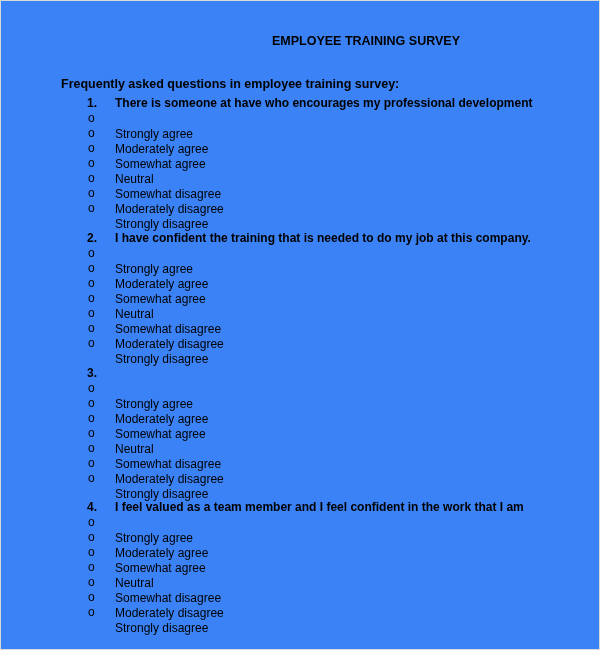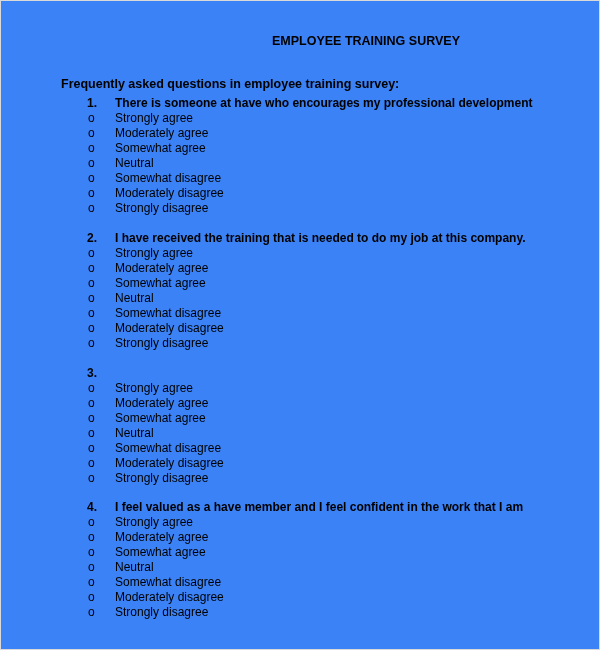--- a/index.html
+++ b/index.html
@@ -18,21 +18,21 @@
   .intro {
     position: absolute; top: 64px; left: 60px;
     font-weight: bold; font-size: 12.5px; margin-top: 12px;
   }
   .question { position: absolute; left: 86px; width: 500px; }
   .q-head { height: 15px; line-height: 15px; font-size: 12px; font-weight: bold; position: relative; }
   .q-num { position: absolute; left: 0; }
   .q-text { position: absolute; left: 28px; white-space: nowrap; }
   .opt { height: 15px; line-height: 15px; font-size: 12px; position: relative; }
   .bullet { position: absolute; left: 1px; }
-  .opt-text { position: absolute; left: 28px; white-space: nowrap; }
+  .opt-text { position: absolute; left: 28px; white-space: nowrap; margin-top: 16px; }
 </style>
 </head>
 <body>
 
 <div class="page">
   <div class="title">
     <span>EMPLOYEE TRAINING SURVEY</span>
   </div>
   <div class="intro">Frequently asked questions in employee training survey:</div>
 
@@ -67,21 +67,21 @@
       </div>
     <div class="opt">
         <span class="bullet">o</span>
         <span class="opt-text">Strongly disagree</span>
       </div>
   </div>
 
   <div class="question" style="top:230px;">
     <div class="q-head">
       <span class="q-num">2.</span>
-      <span class="q-text">I have received the training that is needed to do my job at this company.</span>
+      <span class="q-text">I have confident the training that is needed to do my job at this company.</span>
     </div>
     <div class="opt">
         <span class="bullet">o</span>
         <span class="opt-text">Strongly agree</span>
       </div>
     <div class="opt">
         <span class="bullet">o</span>
         <span class="opt-text">Moderately agree</span>
       </div>
     <div class="opt">
@@ -136,21 +136,21 @@
       </div>
     <div class="opt">
         <span class="bullet">o</span>
         <span class="opt-text">Strongly disagree</span>
       </div>
   </div>
 
   <div class="question" style="top:499px;">
     <div class="q-head">
       <span class="q-num">4.</span>
-      <span class="q-text">I feel valued as a have member and I feel confident in the work that I am</span>
+      <span class="q-text">I feel valued as a team member and I feel confident in the work that I am</span>
     </div>
     <div class="opt">
         <span class="bullet">o</span>
         <span class="opt-text">Strongly agree</span>
       </div>
     <div class="opt">
         <span class="bullet">o</span>
         <span class="opt-text">Moderately agree</span>
       </div>
     <div class="opt">

